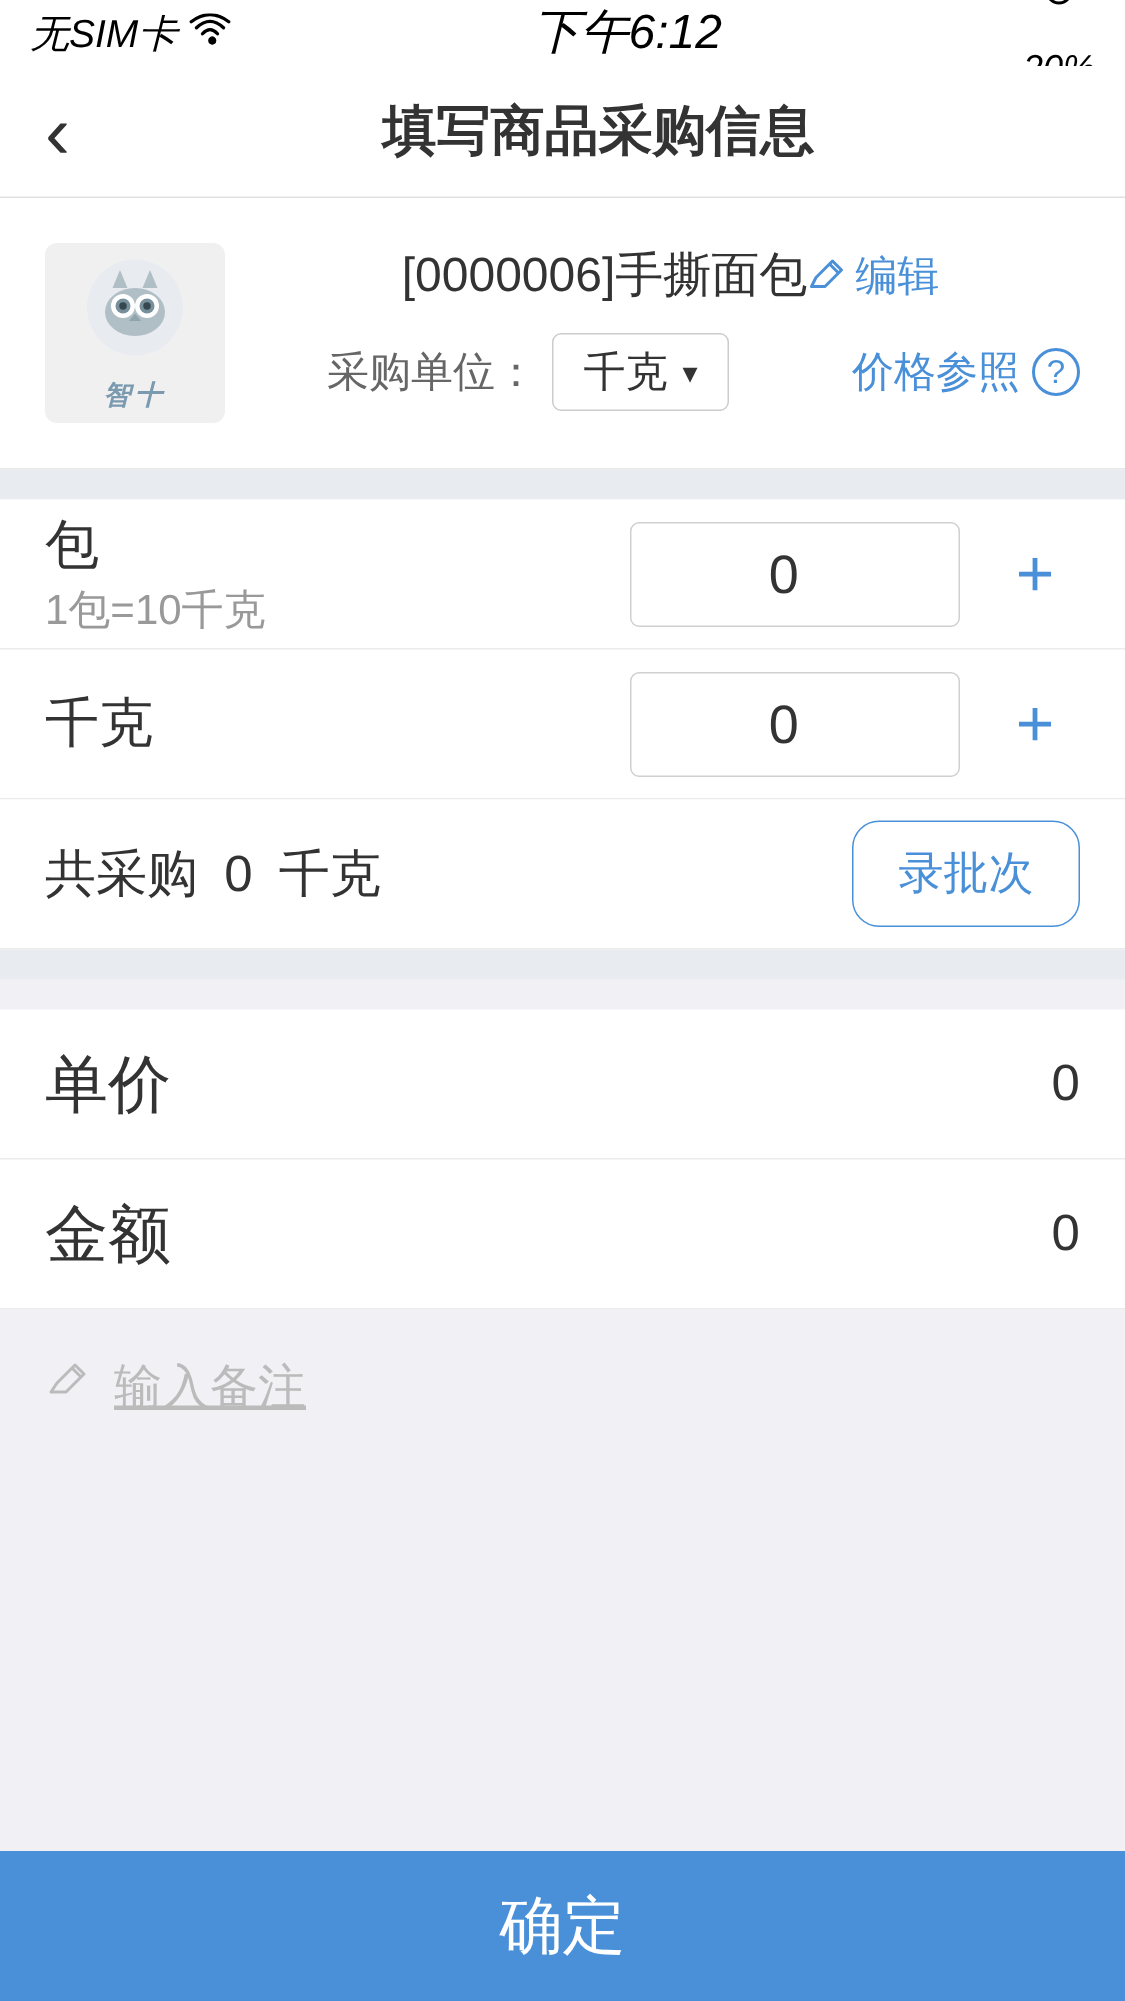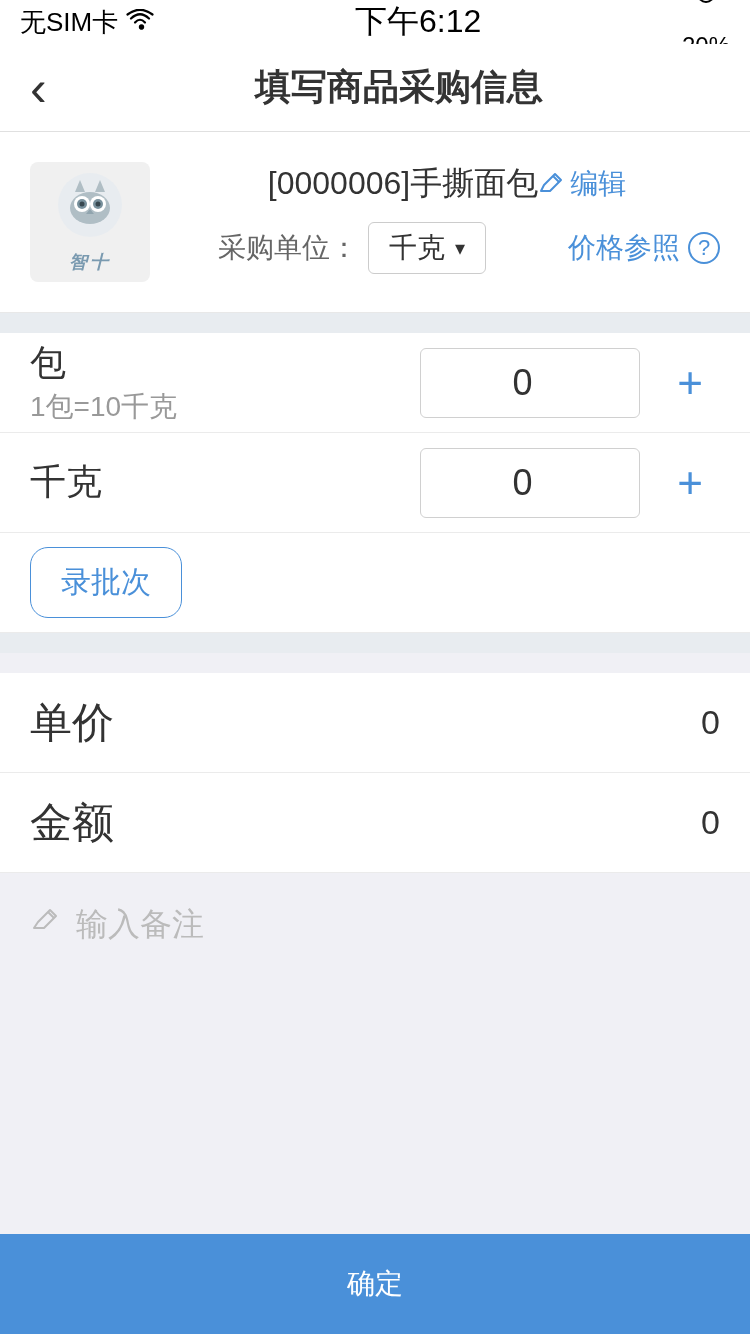--- a/index.html
+++ b/index.html
@@ -17,20 +17,21 @@
     .status-bar {
       width: 750px;
       height: 44px;
       background: #fff;
       display: flex;
       align-items: center;
       justify-content: space-between;
       padding: 0 20px;
       font-size: 28px;
       color: #000;
+      font-style: italic;
     }
     .status-left {
       display: flex;
       align-items: center;
       gap: 8px;
       font-size: 26px;
     }
     .status-center {
       font-size: 32px;
       font-weight: 500;
@@ -260,34 +261,35 @@
       min-height: 100px;
       cursor: pointer;
     }
     .remark-icon {
       font-size: 32px;
       color: #999;
     }
     .remark-placeholder {
       font-size: 32px;
       color: #bbb;
+      text-decoration: underline;
     }
 
     
     .footer-empty {
       background: #f0f0f5;
       flex: 1;
       min-height: 200px;
     }
     .confirm-btn {
       width: 750px;
       height: 100px;
       background: #4a90d9;
       color: #fff;
-      font-size: 28px;
+      font-size: 42px;
       display: flex;
       align-items: center;
       justify-content: center;
       cursor: pointer;
       position: fixed;
       bottom: 0;
       left: 0;
       border: none;
     }
 
@@ -426,20 +428,25 @@
     <div class="input-row-label">
       <span class="input-label-main">千克</span>
     </div>
     <div class="input-field-wrapper">
       <input class="input-field" type="number" value="0" style="">
       <span class="plus-btn">+</span>
     </div>
   </div>
 
   <div class="summary-row">
+    <span class="summary-text">
+      <span>共采购</span>
+      <span style="margin:0 8px;">0</span>
+      <span>千克</span>
+    </span>
     <button class="record-batch-btn">录批次</button>
   </div>
 
 </div>
 
 <div class="section-divider"></div>
 
 <div class="price-section">
   <div class="price-row">
     <span class="price-label">单价</span>

